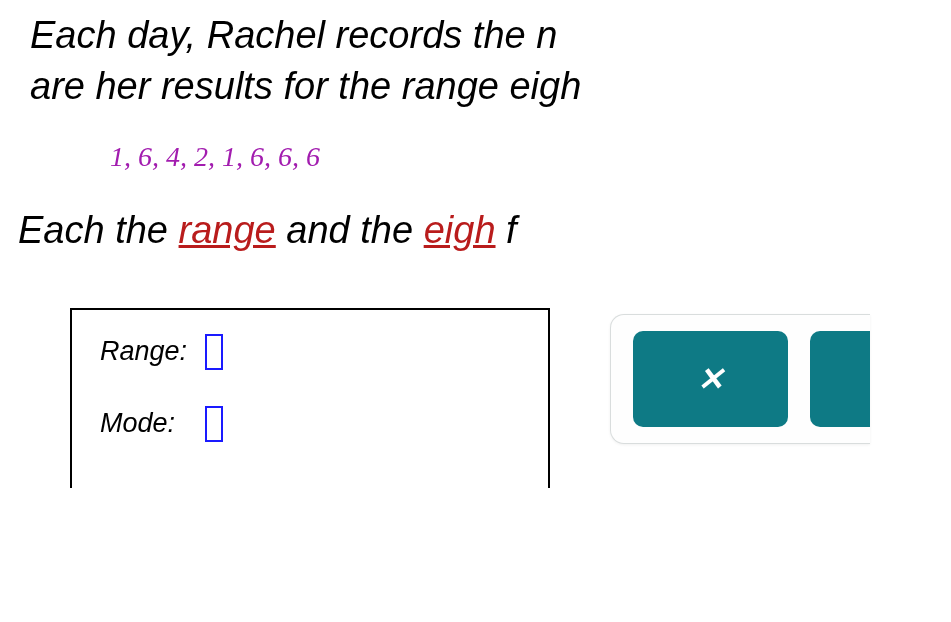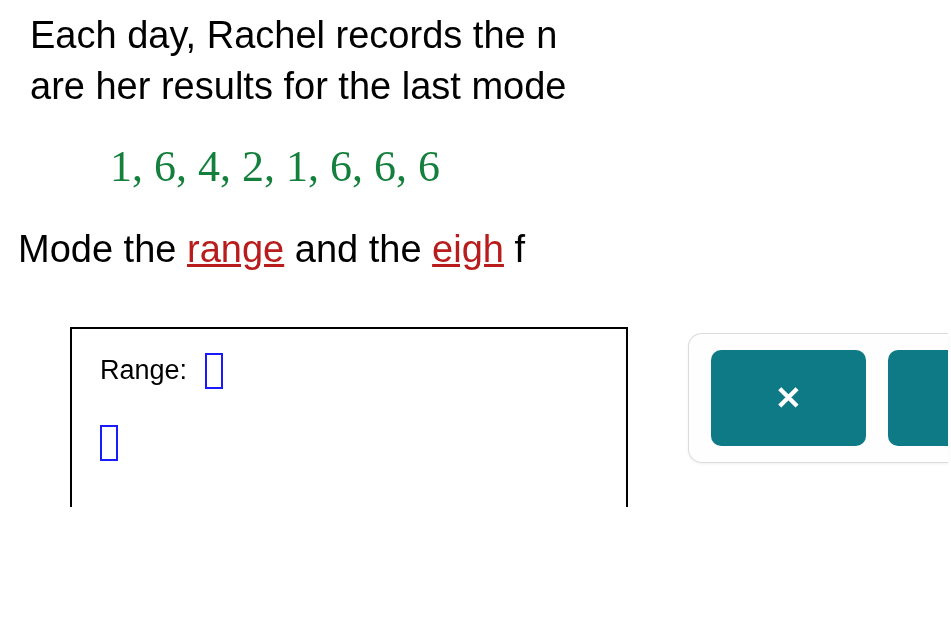--- a/index.html
+++ b/index.html
@@ -1,55 +1,55 @@
 <!DOCTYPE html>
 <html><head>
 <meta charset="utf-8">
 <style>
-  * { box-sizing: border-box; margin: 0; padding: 0; }
+  * { box-sizing: border-box; margin: 0; padding: 0; font-style: italic; }
   body {
     font-family: Verdana, Geneva, sans-serif;
     background: #ffffff;
     width: 951px;
     height: 622px;
     overflow: hidden;
     position: relative;
   }
   .question-text {
     font-size: 38px;
     line-height: 1.35;
     color: #000;
     padding: 10px 0 0 30px;
   }
   .data-list {
     font-family: "Times New Roman", Times, serif;
-    font-size: 44px;
+    font-size: 28px;
     padding: 28px 0 0 110px;
-    color: #15803d;
+    color: #a21caf;
   }
   .instruction {
     font-size: 38px;
     color: #000;
     padding: 36px 0 0 18px;
   }
   .link-term {
     color: #b91c1c;
     text-decoration: underline;
     cursor: pointer;
   }
   .answer-area {
     display: flex;
     align-items: flex-start;
     margin-top: 56px;
   }
   .answer-box {
     margin-left: 70px;
     border: 2px solid #000;
     border-bottom: none;
-    width: 558px;
+    width: 480px;
     padding: 24px 4px 10px 28px;
   }
   .answer-row {
     display: flex;
     align-items: center;
     margin-bottom: 36px;
     font-size: 27px;
     color: #000;
   }
   .answer-label {
@@ -95,36 +95,37 @@
     color: #fff;
     font-size: 32px;
     font-weight: bold;
   }
 </style>
 </head>
 <body>
 
 <div class="question-text">
   <span>Each day, Rachel records the n</span><br>
-  <span>are her results for the last mode</span>
+  <span>are her results for the range eigh</span>
 </div>
 
 <div class="data-list">1, 6, 4, 2, 1, 6, 6, 6</div>
 
 <div class="instruction">
-  <span>Mode the </span><span class="link-term">range</span><span> and the </span><span class="link-term">eigh</span><span> f</span>
+  <span>Each the </span><span class="link-term">range</span><span> and the </span><span class="link-term">eigh</span><span> f</span>
 </div>
 
 <div class="answer-area">
   <div class="answer-box">
     <div class="answer-row">
       <span class="answer-label">Range:</span>
       <input class="answer-input" type="text" value="" style="">
     </div>
     <div class="answer-row">
+      <span class="answer-label">Mode:</span>
       <input class="answer-input" type="text" value="" style="">
     </div>
   </div>
 
   <div class="button-panel">
     <button class="panel-button">
       <span class="icon-x">✕</span>
     </button>
     <button class="panel-button secondary"></button>
   </div>

